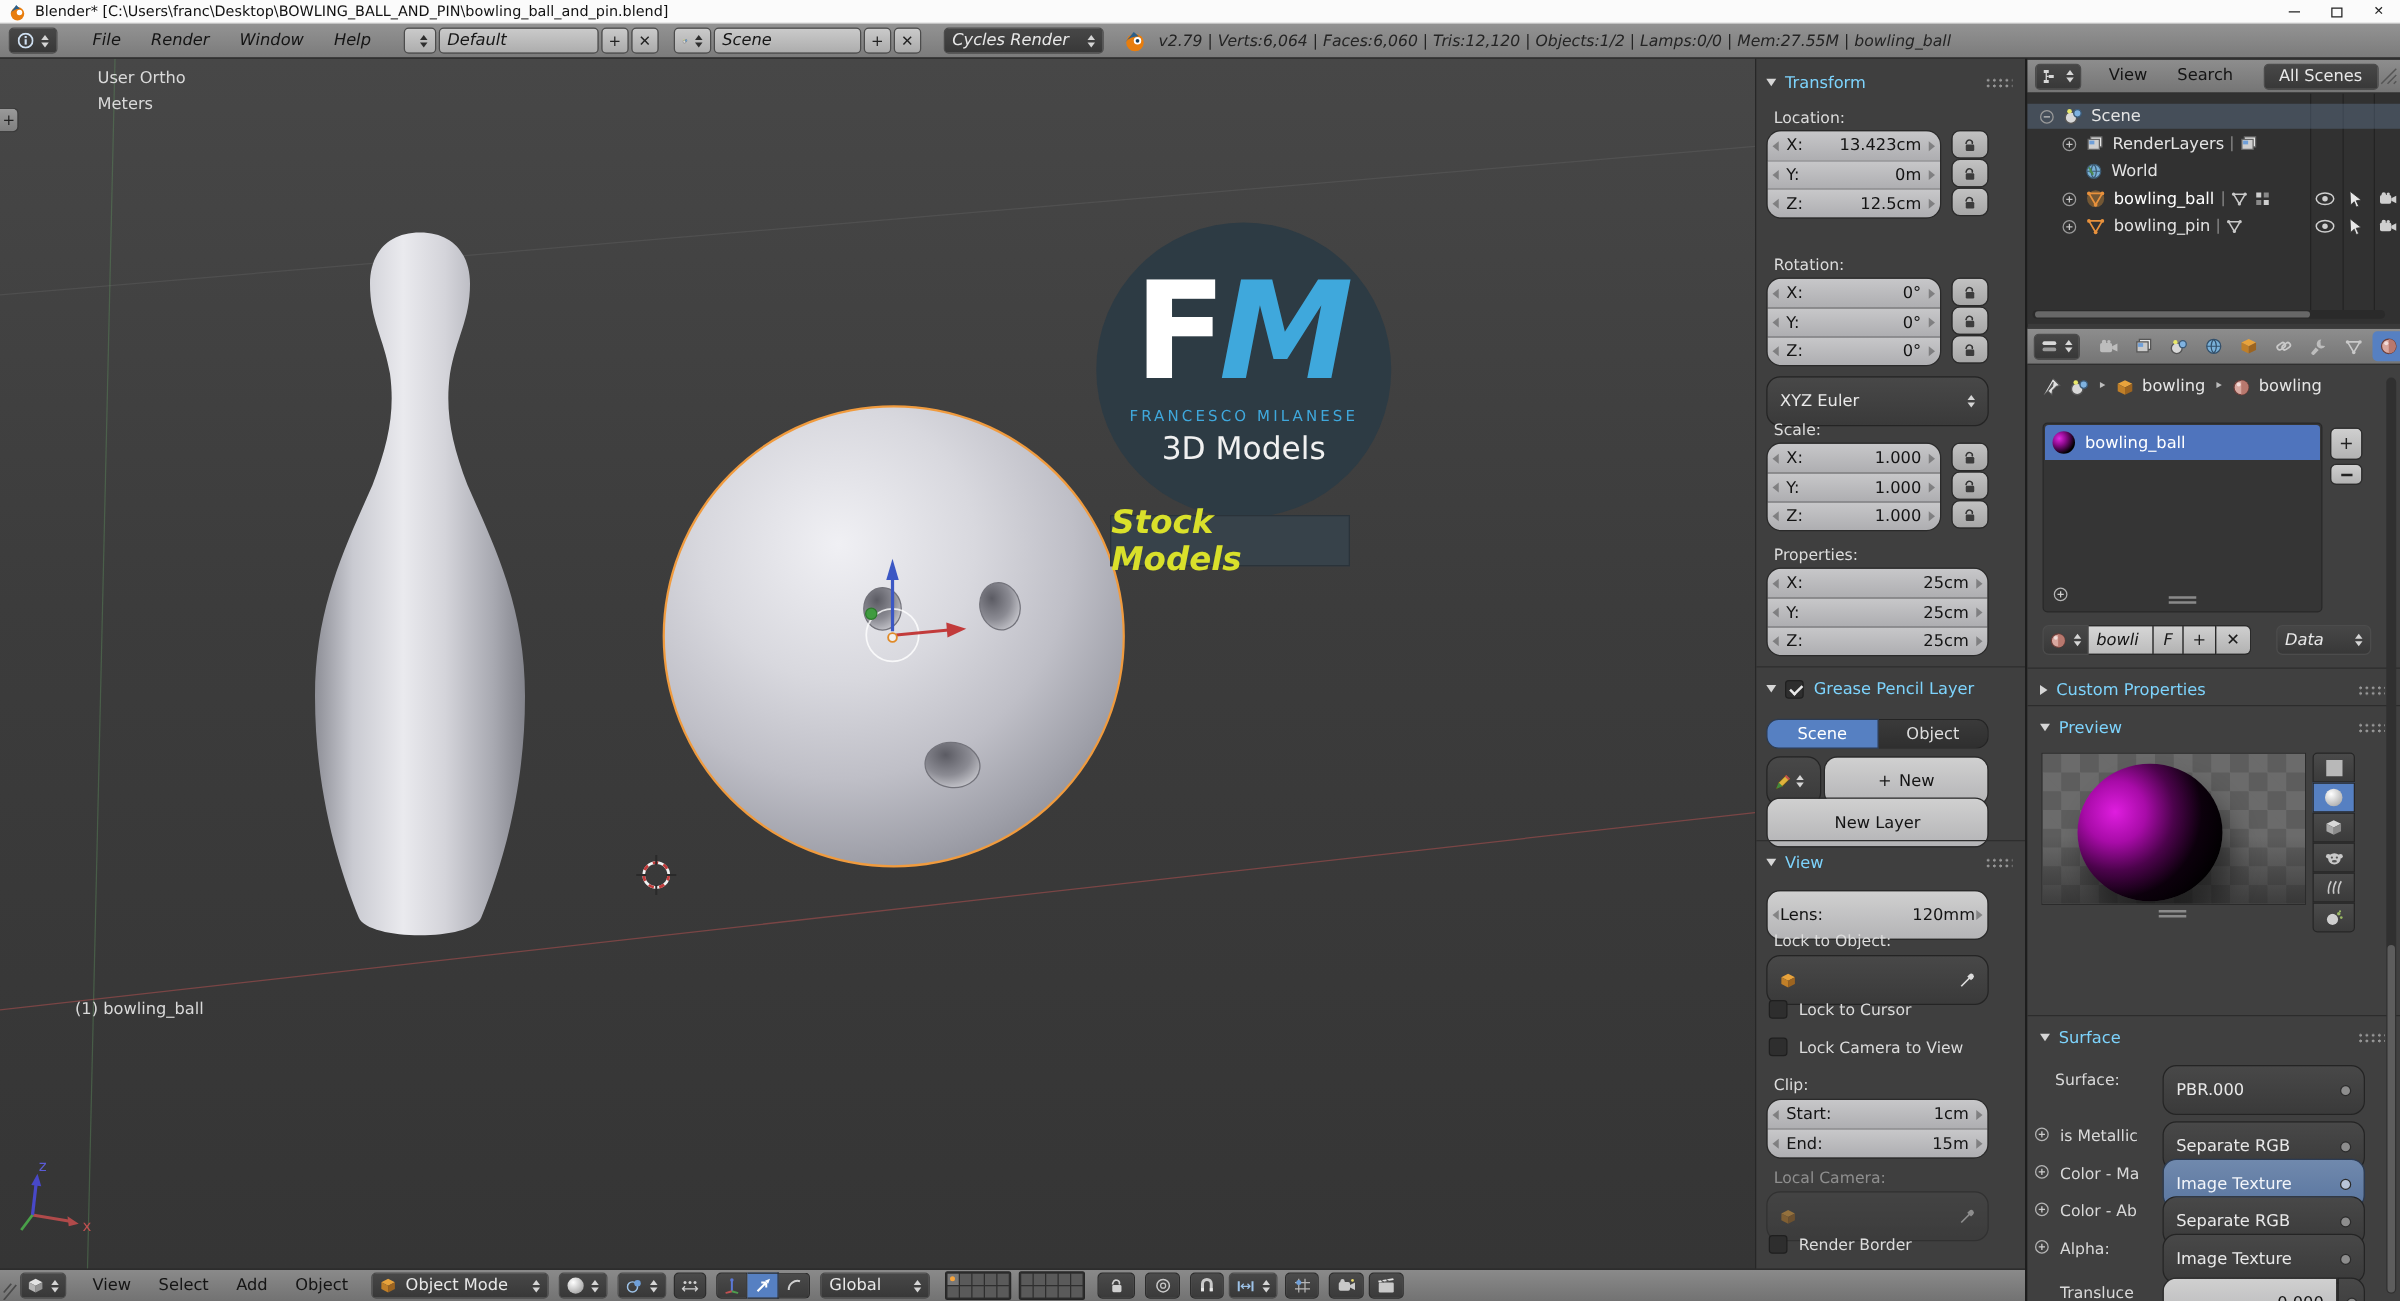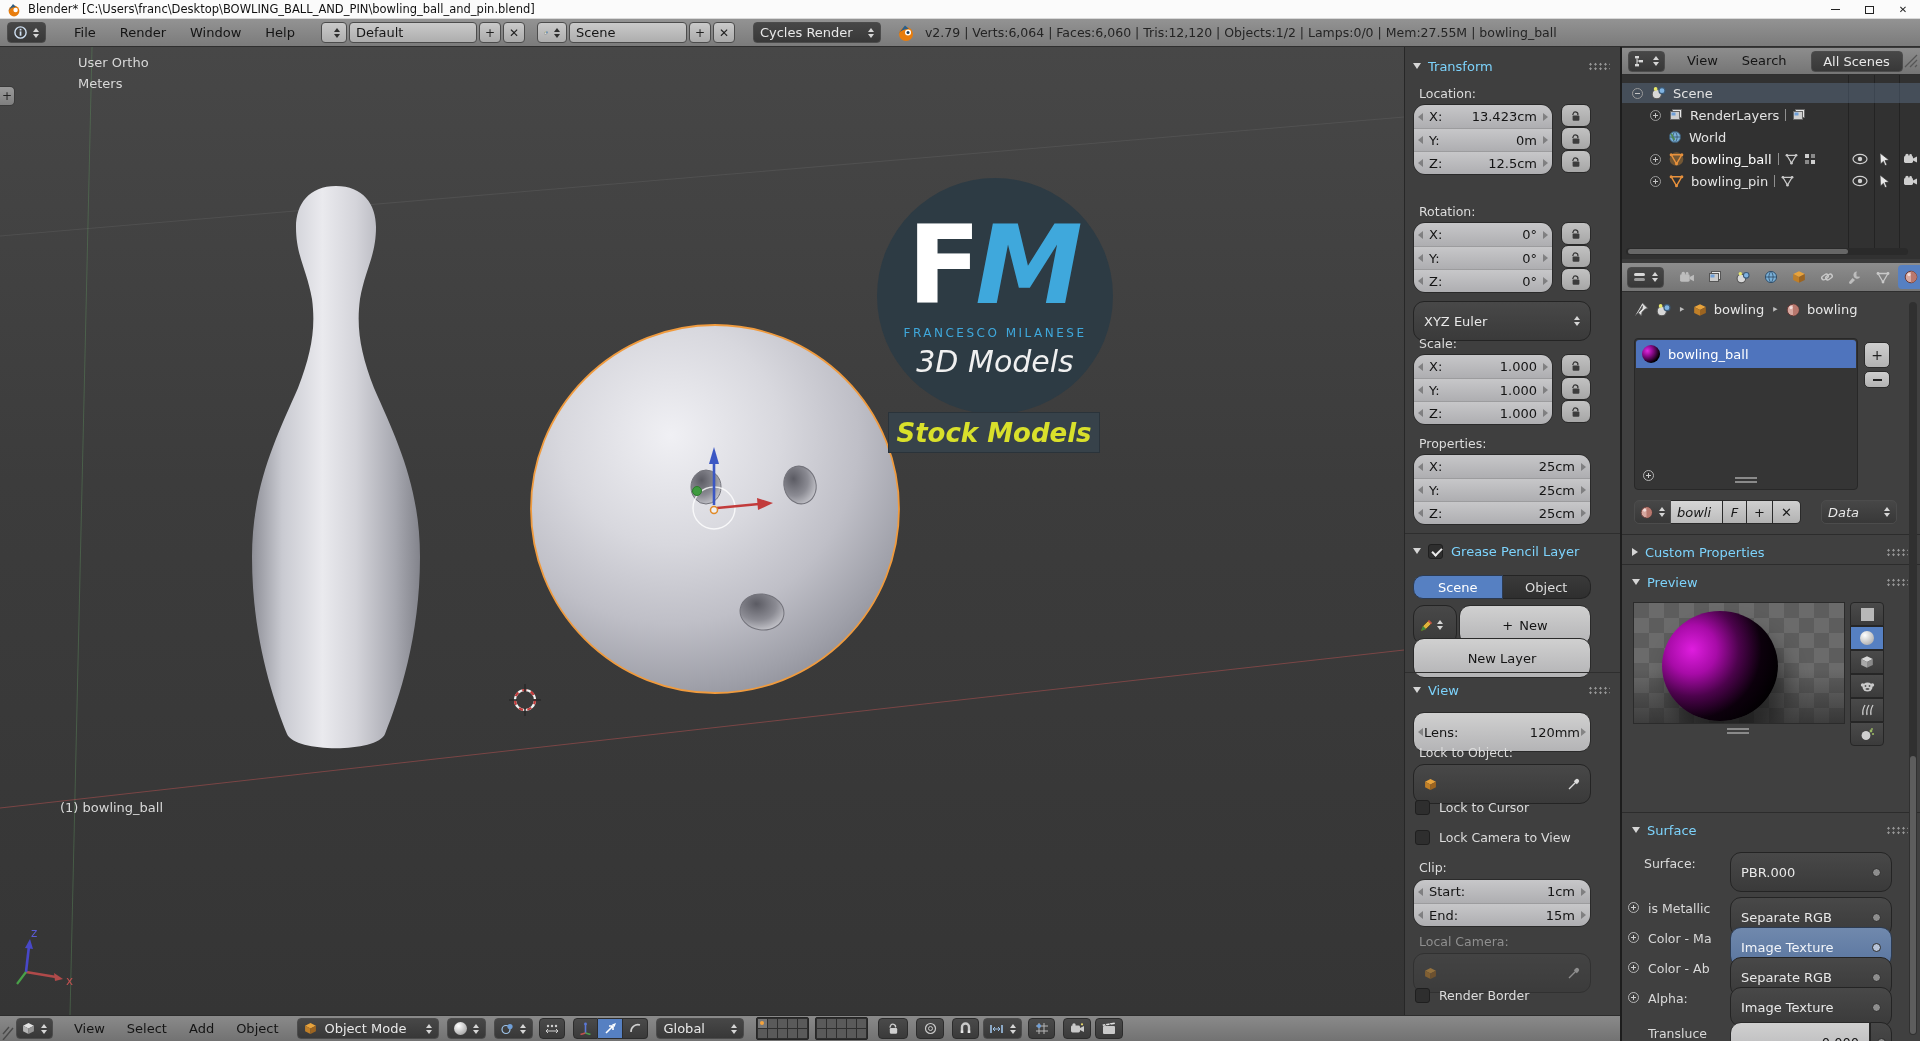--- a/index.html
+++ b/index.html
@@ -10,21 +10,21 @@
   .abs{position:absolute;}
 
   
   .titlebar{left:0;top:0;width:1920px;height:19px;background:#fbfbfb;border-bottom:1px solid #d8d8d8;
             display:flex;align-items:center;color:#111;font-size:11.5px;}
   .winbtn{width:34px;height:19px;display:flex;align-items:center;justify-content:center;color:#222;font-size:10px;}
 
   
   .infobar{left:0;top:19px;width:1920px;height:28px;
            background:linear-gradient(#939393,#7b7b7b);border-bottom:1px solid #2f2f2f;
-           display:flex;align-items:center;}
+           display:flex;align-items:center;font-style:italic;}
   .menu{color:#141414;font-size:13px;padding:0 12px;line-height:28px;}
   .chip{height:21px;display:flex;align-items:center;border:1px solid #4c4c4c;border-radius:4px;padding:0 6px;}
   .chip.light{background:linear-gradient(#cacaca,#adadad);color:#161616;}
   .chip.dark{background:linear-gradient(#474747,#383838);color:#e8e8e8;}
   .spin{display:flex;flex-direction:column;gap:2px;margin-left:6px;}
   .tu{width:0;height:0;border-left:3.5px solid transparent;border-right:3.5px solid transparent;border-bottom:4px solid #d6d6d6;}
   .td{width:0;height:0;border-left:3.5px solid transparent;border-right:3.5px solid transparent;border-top:4px solid #d6d6d6;}
   .spin.dkt .tu{border-bottom-color:#2e2e2e;} .spin.dkt .td{border-top-color:#2e2e2e;}
   .sqbtn{width:22px;height:21px;border:1px solid #4c4c4c;border-radius:4px;background:linear-gradient(#cacaca,#aaaaaa);
          color:#222;display:flex;align-items:center;justify-content:center;font-size:12px;margin-left:2px;}
@@ -39,22 +39,22 @@
             border:1px solid #3a3a3a;border-left:none;border-radius:0 5px 5px 0;
             color:#222;font-size:12px;display:flex;align-items:center;justify-content:center;}
 
   
   .fmcircle{left:877px;top:178px;width:236px;height:236px;border-radius:50%;background:#2d3b44;
             display:flex;flex-direction:column;align-items:center;padding-top:14px;}
   .fmrow{display:flex;align-items:flex-end;height:128px;}
   .fmF{font-size:108px;font-weight:bold;color:#ffffff;line-height:1;}
   .fmM{font-size:108px;font-weight:bold;font-style:italic;color:#3fa8dc;line-height:1;margin-left:-6px;}
   .fmname{font-size:12px;letter-spacing:2.5px;color:#3fa8dc;margin-top:6px;white-space:nowrap;}
-  .fmsub{font-size:30px;font-style:italic;color:#f0f0f0;margin-top:4px;}
-  .fmbanner{left:888px;top:412px;width:212px;height:41px;background:#37424a;border:1px solid #2a333a;
+  .fmsub{font-size:25px;color:#f0f0f0;margin-top:4px;}
+  .fmbanner{left:888px;top:412px;width:192px;height:41px;background:#37424a;border:1px solid #2a333a;
             display:flex;align-items:center;justify-content:center;}
   .fmbanner span{font-size:26px;font-weight:bold;font-style:italic;color:#d9e02b;}
 
   
   .hbar{background:linear-gradient(#8d8d8d,#757575);border-top:1px solid #3a3a3a;border-bottom:1px solid #2f2f2f;
         display:flex;align-items:center;}
 
   
   .npanel{left:1404px;top:47px;width:216px;height:968px;background:#3f3f3f;border-left:1px solid #272727;}
   .phead{position:absolute;display:flex;align-items:center;height:20px;color:#7dd3fc;font-size:13px;left:8px;right:10px;}

